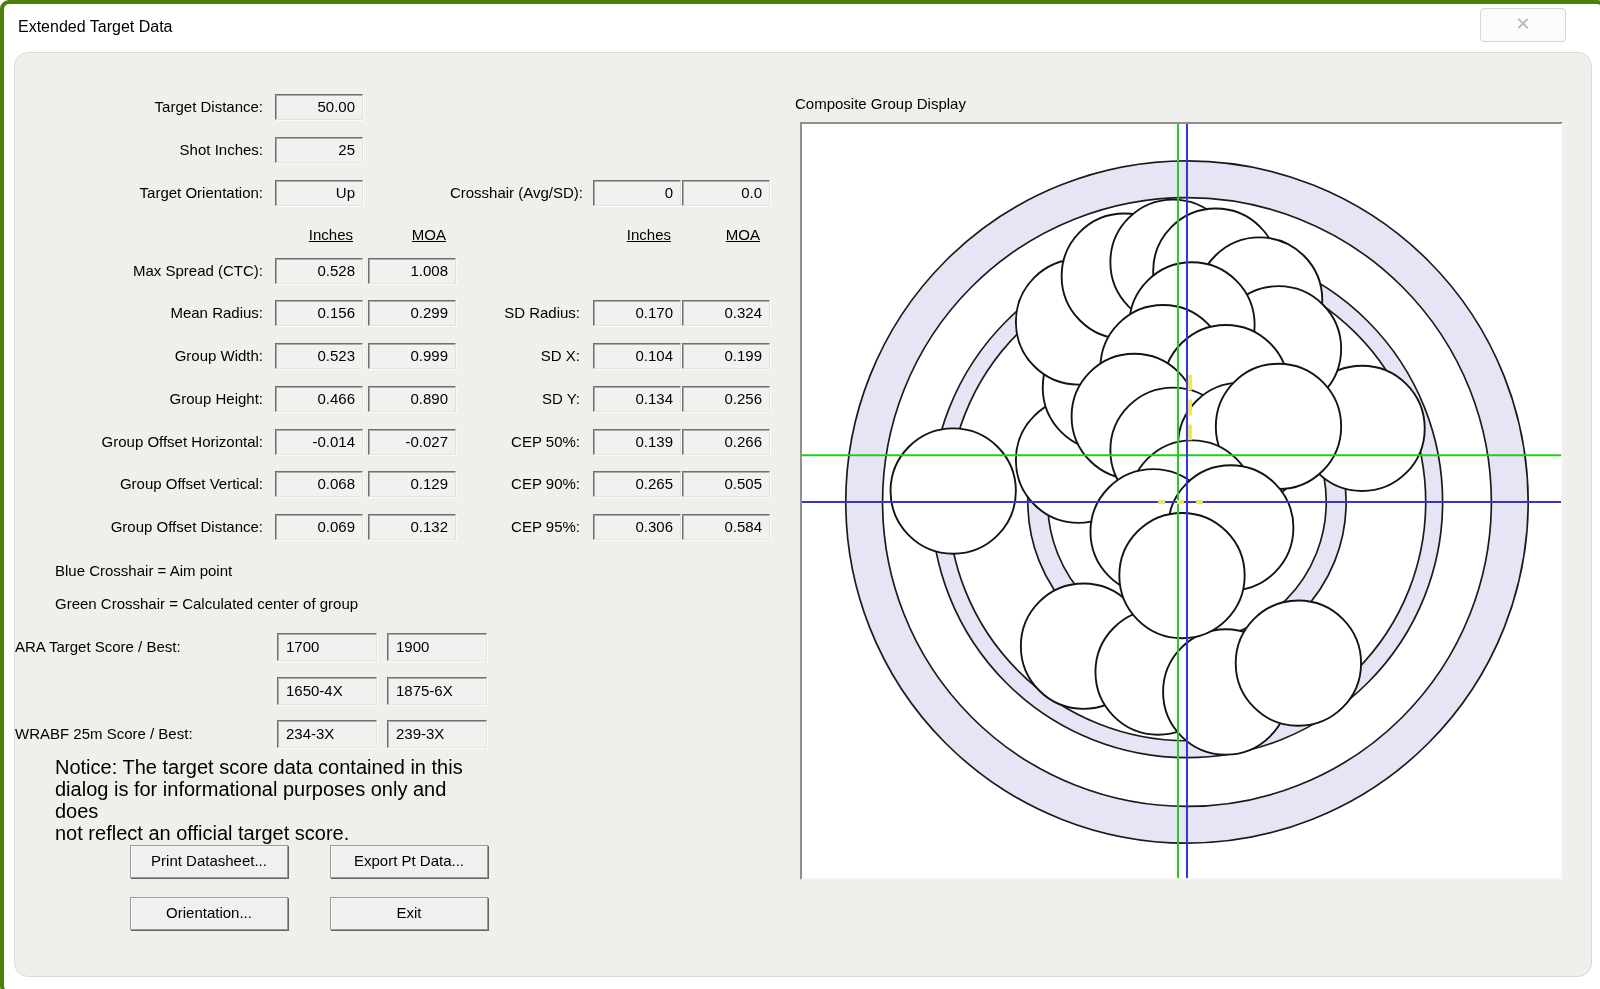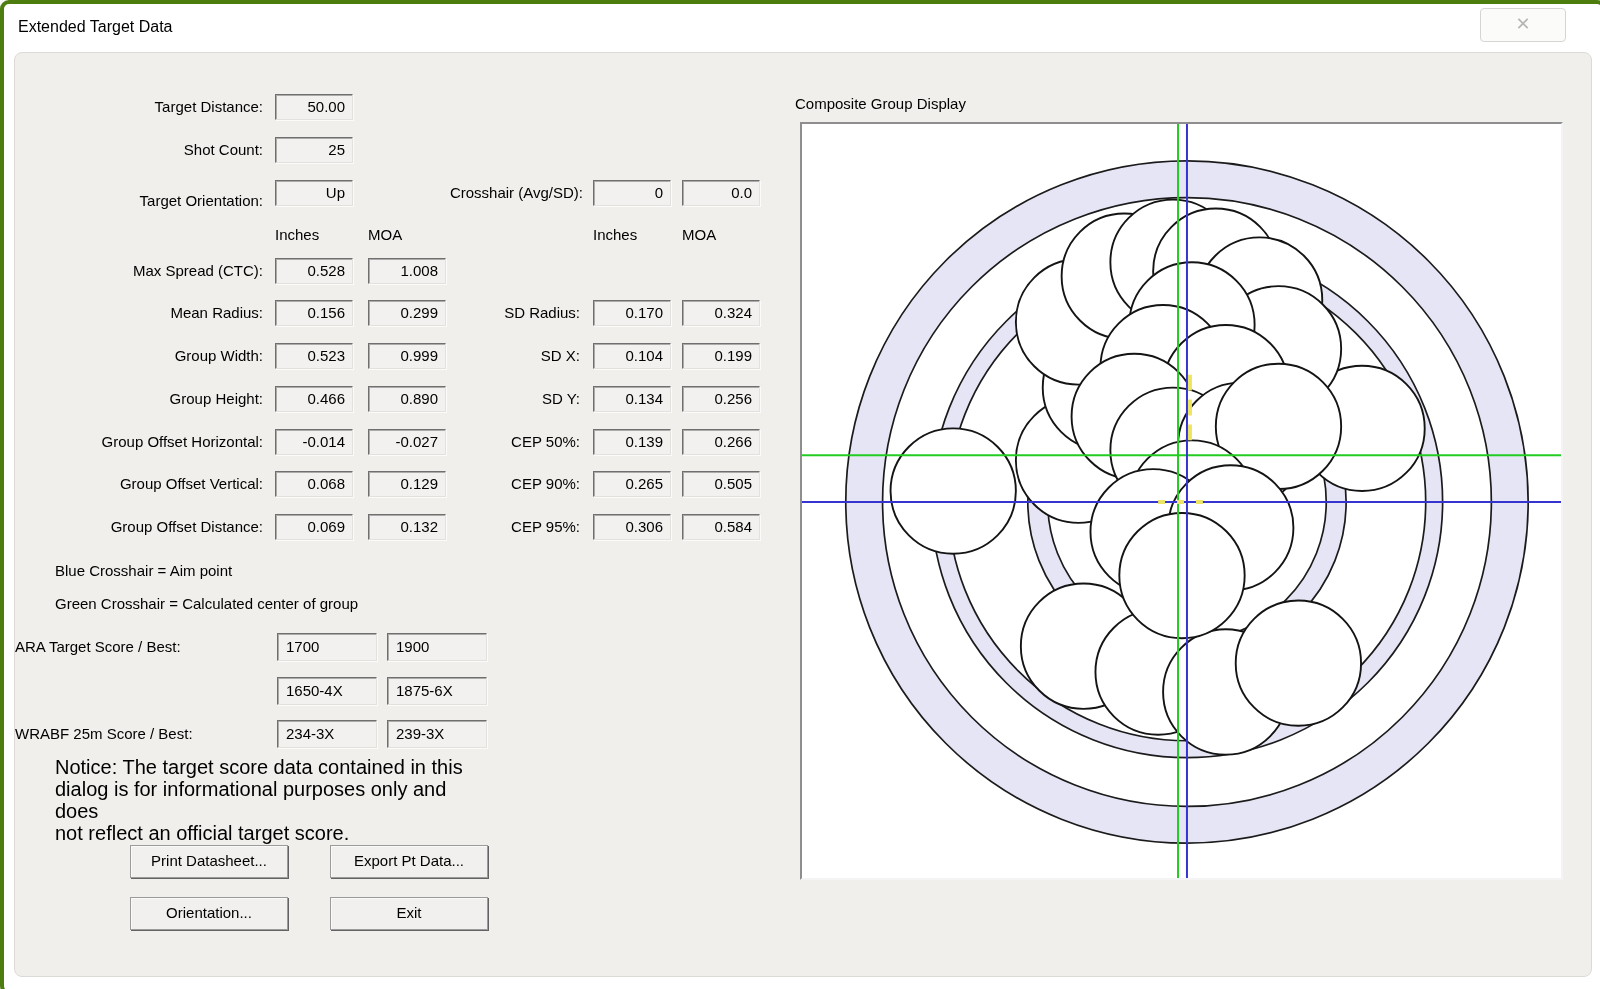--- a/index.html
+++ b/index.html
@@ -6,36 +6,36 @@
   body{font-family:"Liberation Sans","DejaVu Sans",sans-serif;color:#000;}
   .window{position:relative;width:1598px;height:987px;background:#FFFFFF;
           border:4px solid #4d7c0f;border-radius:9px;overflow:hidden;
           box-shadow:1px 2px 6px rgba(0,0,0,.28);}
   .win-title{position:absolute;left:14px;top:14px;font-size:16px;color:#000;}
   .close-btn{position:absolute;right:36px;top:4px;width:84px;height:32px;
              background:#FBFBFA;border:1px solid #D6D5D3;border-radius:4px;
              color:#B7B6B4;font-size:18px;font-weight:bold;text-align:center;line-height:30px;
              text-shadow:0 1px 0 #fff;cursor:default;}
   .content{position:absolute;left:10px;top:48px;width:1578px;height:925px;
-           background:#F0EFEC;border:1px solid #DBDAD7;border-radius:8px;box-sizing:border-box;}
+           background:#F0EFEC;border:1px solid #DBDAD7;border-radius:14px;box-sizing:border-box;}
   .flabel{position:absolute;left:0;width:248px;font-size:15px;text-align:right;
           height:26px;line-height:26px;white-space:nowrap;}
   .flabel-r{position:absolute;left:385px;width:180px;font-size:15px;text-align:right;
             height:26px;line-height:26px;white-space:nowrap;}
   .vel-label{position:absolute;left:300px;top:127px;width:268px;font-size:15px;text-align:right;
              height:26px;line-height:26px;}
-  .vbox{position:absolute;width:78px;height:26px;box-sizing:border-box;
+  .vbox{position:absolute;width:88px;height:26px;box-sizing:border-box;
         background:#F2F1EF;font-size:15px;text-align:right;line-height:23px;padding-right:7px;
         border:1px solid;border-color:#6F6F6F #E2E1DE #E2E1DE #6F6F6F;
         box-shadow:inset 1px 1px 0 #ABABA9, 1px 1px 0 #FBFBFA;}
   .sbox{position:absolute;width:100px;height:28px;box-sizing:border-box;
         background:#F2F1EF;font-size:15px;text-align:left;line-height:25px;padding-left:8px;
         border:1px solid;border-color:#6F6F6F #E2E1DE #E2E1DE #6F6F6F;
         box-shadow:inset 1px 1px 0 #ABABA9, 1px 1px 0 #FBFBFA;}
-  .col-hdr{position:absolute;top:173px;width:78px;font-size:15px;text-align:left;height:20px;}
+  .col-hdr{position:absolute;top:173px;width:78px;font-size:15px;text-align:right;height:20px;text-decoration:underline;}
   .score-label{position:absolute;left:0;width:252px;font-size:15px;
                height:28px;line-height:28px;white-space:nowrap;}
   .legend-line{position:absolute;left:40px;font-size:15px;height:20px;line-height:20px;}
   .notice{position:absolute;left:40px;top:703px;width:420px;font-size:20px;line-height:22px;}
   .btn{position:absolute;width:158px;height:33px;box-sizing:border-box;
        background:#F1F0EE;font-size:15px;text-align:center;line-height:30px;
        border:1px solid #9B9B9B;box-shadow:1px 1px 0 #636363, inset 1px 1px 0 #FAFAF9;
        cursor:pointer;margin-left:40px;}
   .chart-label{position:absolute;left:780px;top:42px;font-size:15px;}
   .chart-panel{position:absolute;left:785px;top:69px;width:763px;height:758px;box-sizing:border-box;
@@ -47,24 +47,24 @@
 
 <div class="window">
   <div class="win-title">Extended Target Data</div>
   <div class="close-btn"><span>✕</span></div>
 
   <div class="content">
 
     <div class="flabel" style="top:41px">Target Distance:</div>
     <div class="vbox" style="left:260px;top:41px">50.00</div>
 
-    <div class="flabel" style="top:84px">Shot Count:</div>
+    <div class="flabel" style="top:84px">Shot Inches:</div>
     <div class="vbox" style="left:260px;top:84px">25</div>
 
-    <div class="flabel" style="top:135px">Target Orientation:</div>
+    <div class="flabel" style="top:127px">Target Orientation:</div>
     <div class="vbox" style="left:260px;top:127px">Up</div>
 
     <div class="vel-label">Crosshair (Avg/SD):</div>
     <div class="vbox" style="left:578px;top:127px">0</div>
     <div class="vbox" style="left:667px;top:127px">0.0</div>
 
     <div class="col-hdr" style="left:260px">Inches</div>
     <div class="col-hdr" style="left:353px">MOA</div>
     <div class="col-hdr" style="left:578px">Inches</div>
     <div class="col-hdr" style="left:667px">MOA</div>

